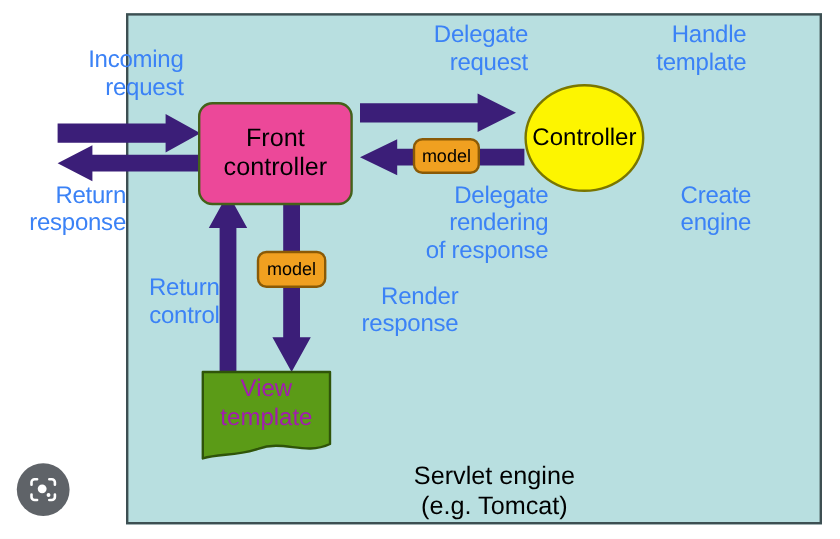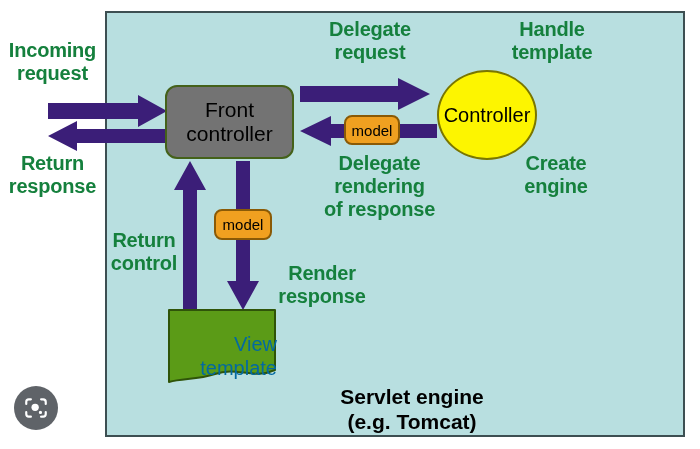--- a/index.html
+++ b/index.html
@@ -30,47 +30,47 @@
     width: 580px;
     height: 426px;
     background: #b8dfe0;
     border: 2px solid #3d4f52;
     box-sizing: border-box;
   }
 
   
   .label {
     position: absolute;
-    color: #15803d;
-    font-weight: bold;
+    color: #3b82f6;
+    font-weight: normal;
     font-size: 20px;
     line-height: 23px;
-    text-align: center;
+    text-align: right;
     white-space: pre-line;
     letter-spacing: -0.2px;
   }
 
   .label-plain {
     position: absolute;
     color: #000000;
     font-weight: normal;
     font-size: 21px;
     line-height: 25px;
     text-align: center;
     white-space: pre-line;
   }
 
   
   .front-controller {
     position: absolute;
     left: 165px;
     top: 85px;
     width: 129px;
-    height: 74px;
-    background: #737373;
+    height: 86px;
+    background: #ec4899;
     border: 2px solid #44611a;
     border-radius: 12px;
     box-sizing: border-box;
     display: flex;
     align-items: center;
     justify-content: center;
     color: #000;
     font-size: 21px;
     line-height: 24px;
     text-align: center;
@@ -99,24 +99,24 @@
     position: absolute;
     left: 167px;
     top: 308px;
     width: 110px;
     height: 78px;
   }
   .view-template-wrap svg { display: block; }
   .view-template-text {
     position: absolute;
     left: 0;
-    top: 24px;
+    top: 4px;
     width: 110px;
-    text-align: right;
-    color: #0369a1;
+    text-align: center;
+    color: #a21caf;
     font-size: 20px;
     line-height: 24px;
     white-space: pre-line;
     pointer-events: none;
   }
 
   
   .model-badge {
     position: absolute;
     background: #f0a020;
@@ -189,21 +189,21 @@
       <path d="M2,2 L108,2 L108,62 C86,72 70,58 48,66 C30,72 16,70 2,74 Z" fill="#5b9b17" stroke="#2f5409" stroke-width="2" stroke-linejoin="round"></path>
     </svg>
     <div class="view-template-text">View
 template</div>
   </div>
 
   <div class="model-badge model-1">model</div>
 
   <div class="model-badge model-2">model</div>
 
-  <div class="label" style="left:0px; top:39px; width:105px;">Incoming
+  <div class="label" style="left:0px; top:39px; width:105px;padding-left:48px;">Incoming
 request</div>
 
   <div class="label" style="left:0px; top:152px; width:105px;">Return
 response</div>
 
   <div class="label" style="left:300px; top:18px; width:140px;">Delegate
 request</div>
 
   <div class="label" style="left:482px; top:18px; width:140px;">Handle
 template</div>
@@ -211,24 +211,24 @@
   <div class="label" style="left:302px; top:152px; width:155px;">Delegate
 rendering
 of response</div>
 
   <div class="label" style="left:486px; top:152px; width:140px;">Create
 engine</div>
 
   <div class="label" style="left:105px; top:229px; width:78px;">Return
 control</div>
 
-  <div class="label" style="left:262px; top:262px; width:120px;">Render
+  <div class="label" style="left:262px; top:236px; width:120px;">Render
 response</div>
 
-  <div class="label-plain" style="left:300px; top:384px; width:224px;font-weight:bold;">Servlet engine
+  <div class="label-plain" style="left:300px; top:384px; width:224px;">Servlet engine
 (e.g. Tomcat)</div>
 
   <div class="lens-button">
     <svg width="26" height="26" viewBox="0 0 24 24" xmlns="http://www.w3.org/2000/svg">
       <path d="M3 8.2V6.4A2.4 2.4 0 0 1 5.4 4h1.9" fill="none" stroke="#ffffff" stroke-width="2" stroke-linecap="round"></path>
       <path d="M21 8.2V6.4A2.4 2.4 0 0 0 18.6 4h-1.9" fill="none" stroke="#ffffff" stroke-width="2" stroke-linecap="round"></path>
       <path d="M3 15.8v1.8A2.4 2.4 0 0 0 5.4 20h1.9" fill="none" stroke="#ffffff" stroke-width="2" stroke-linecap="round"></path>
       <path d="M21 15.8v1.8A2.4 2.4 0 0 1 18.6 20h-1.9" fill="none" stroke="#ffffff" stroke-width="2" stroke-linecap="round"></path>
       <circle cx="11.2" cy="11.4" r="3.4" fill="#ffffff"></circle>
       <circle cx="16.1" cy="16.1" r="2.1" fill="#ffffff" stroke="#5f6368" stroke-width="1.2"></circle>

